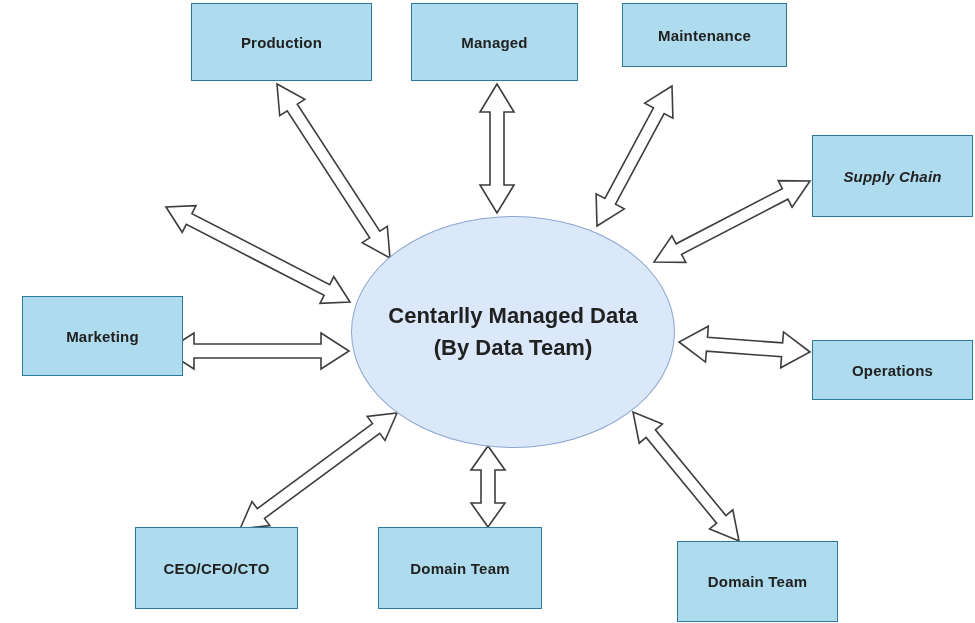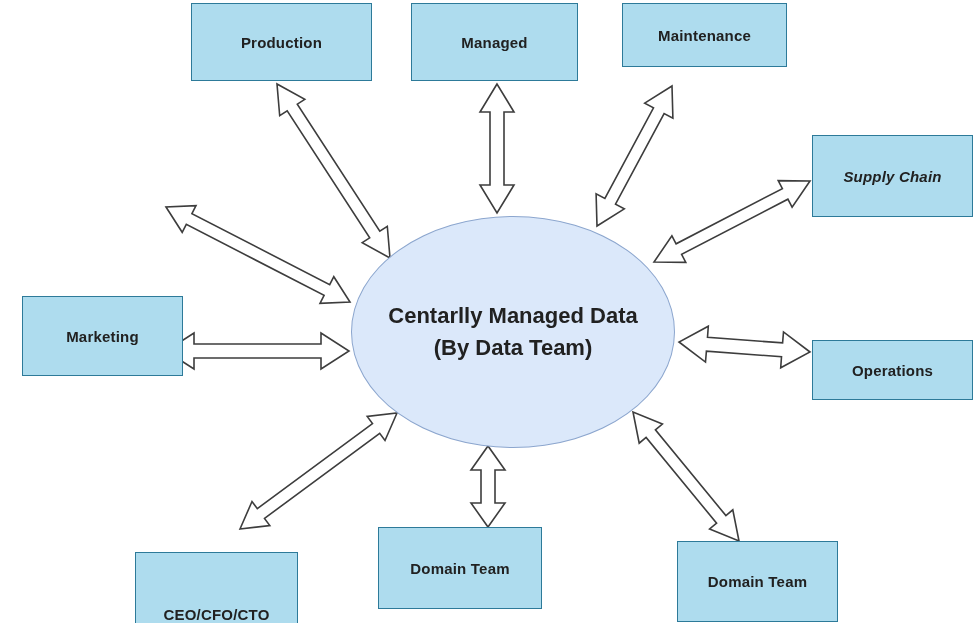--- a/index.html
+++ b/index.html
@@ -24,21 +24,21 @@
     letter-spacing:.2px;
   }
   
   .n-production {left:191px;top:3px;  width:181px;height:78px;}
   .n-quality    {left:411px;top:3px;  width:167px;height:78px;}
   .n-maintenance{left:622px;top:3px;  width:165px;height:64px;}
   .n-sales      {left:2px;  top:150px;width:161px;height:78px;}
   .n-supply     {left:812px;top:135px;width:161px;height:82px;font-style:italic;}
   .n-marketing  {left:2px;  top:296px;width:161px;height:80px;margin-left:20px;}
   .n-operations {left:812px;top:340px;width:161px;height:60px;}
-  .n-ceo        {left:135px;top:552px;width:163px;height:72px;align-items:flex-end;}
+  .n-ceo        {left:135px;top:527px;width:163px;height:82px;}
   .n-domain-c   {left:378px;top:527px;width:164px;height:82px;}
   .n-domain-r   {left:677px;top:541px;width:161px;height:81px;}
   .hub{
     position:absolute;
     left:351px;top:216px;width:324px;height:232px;
     box-sizing:border-box;
     background:var(--hub-fill,#dbe8fa);
     border:1.5px solid var(--hub-border,#8ca6ce);
     border-radius:50%;
     display:flex;flex-direction:column;align-items:center;justify-content:center;

